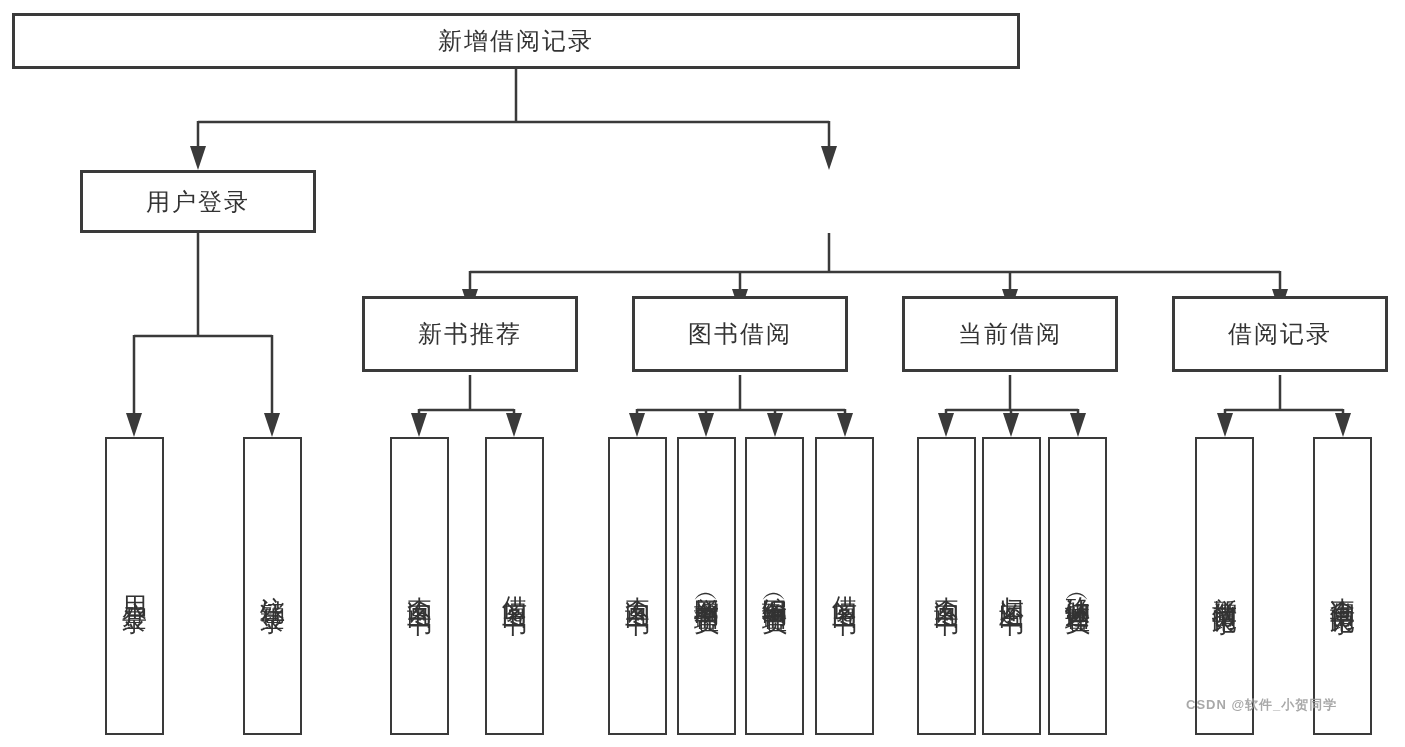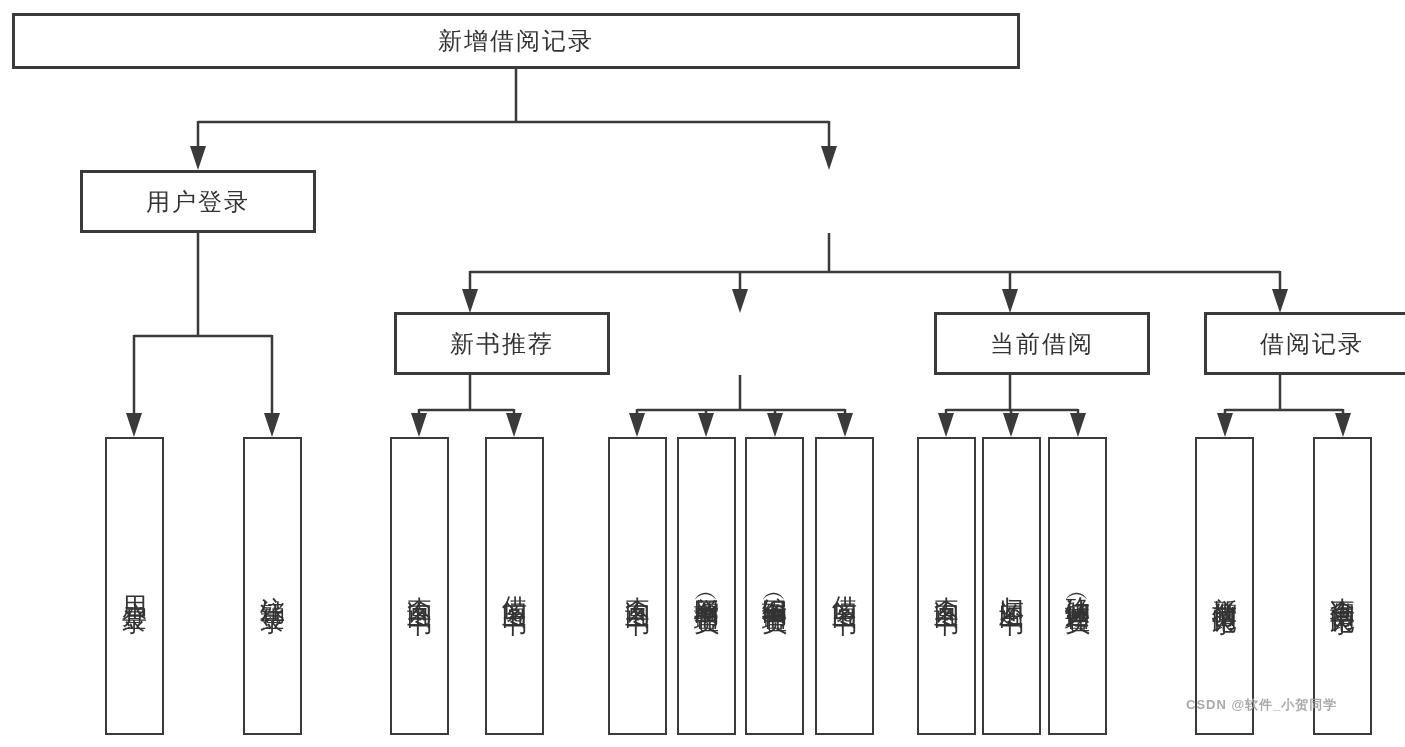--- a/index.html
+++ b/index.html
@@ -31,21 +31,21 @@
     font-size: 24px;
     letter-spacing: 2px;
     height: 63px;
   }
   .root {
     left: 12px; top: 13px;
     width: 1008px; height: 56px;
     border-width: 3px;
   }
   .lvl2 { top: 170px; width: 236px; border-width: 3px; }
-  .lvl3 { top: 312px; width: 216px; height: 63px; border-width: 3px; margin-left: 32px; }
+  .lvl3 { top: 296px; width: 216px; height: 76px; border-width: 3px; }
   .leaf {
     top: 437px;
     width: 59px;
     height: 298px;
     writing-mode: vertical-rl;
     text-orientation: mixed;
     font-size: 25px;
     letter-spacing: 5px;
     line-height: 55px;
   }
@@ -98,20 +98,21 @@
       <polygon points="1217,413 1233,413 1225,437"></polygon>
       <polygon points="1335,413 1351,413 1343,437"></polygon>
     </g>
   </svg>
 
   <div class="node hbox root">新增借阅记录</div>
 
   <div class="node hbox lvl2" style="left:80px;">用户登录</div>
 
   <div class="node hbox lvl3" style="left:362px;">新书推荐</div>
+  <div class="node hbox lvl3" style="left:632px;">图书借阅</div>
   <div class="node hbox lvl3" style="left:1172px;">借阅记录</div>
   <div class="node hbox lvl3" style="left:902px;">当前借阅</div>
 
   <div class="node leaf" style="left:105px;">用户登录</div>
   <div class="node leaf" style="left:243px;">注销登录</div>
 
   <div class="node leaf" style="left:390px;">查询图书</div>
   <div class="node leaf" style="left:485px;">借阅图书</div>
 
   <div class="node leaf" style="left:608px;">查询图书</div>

